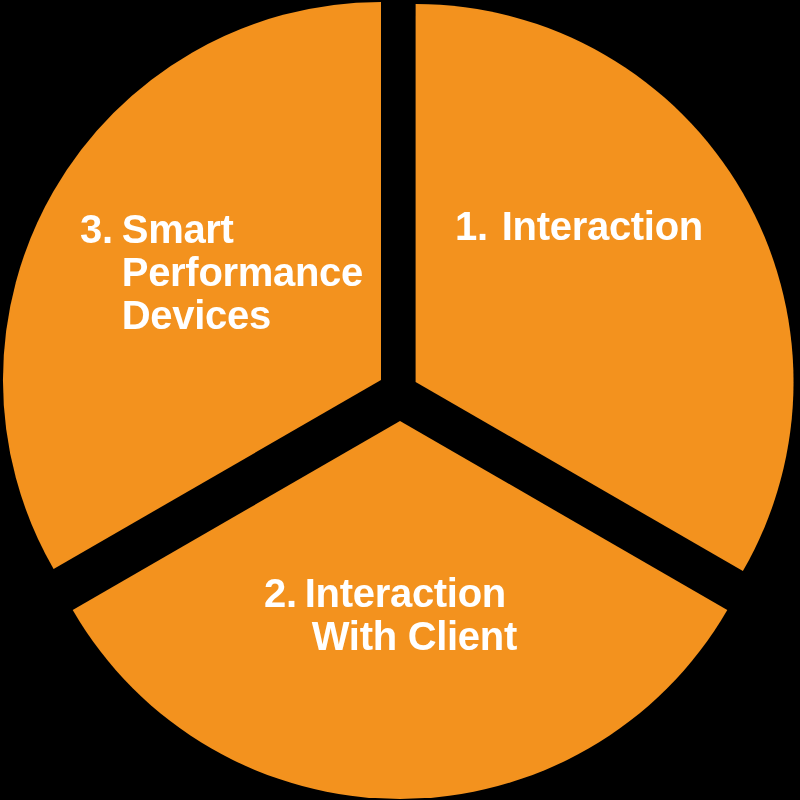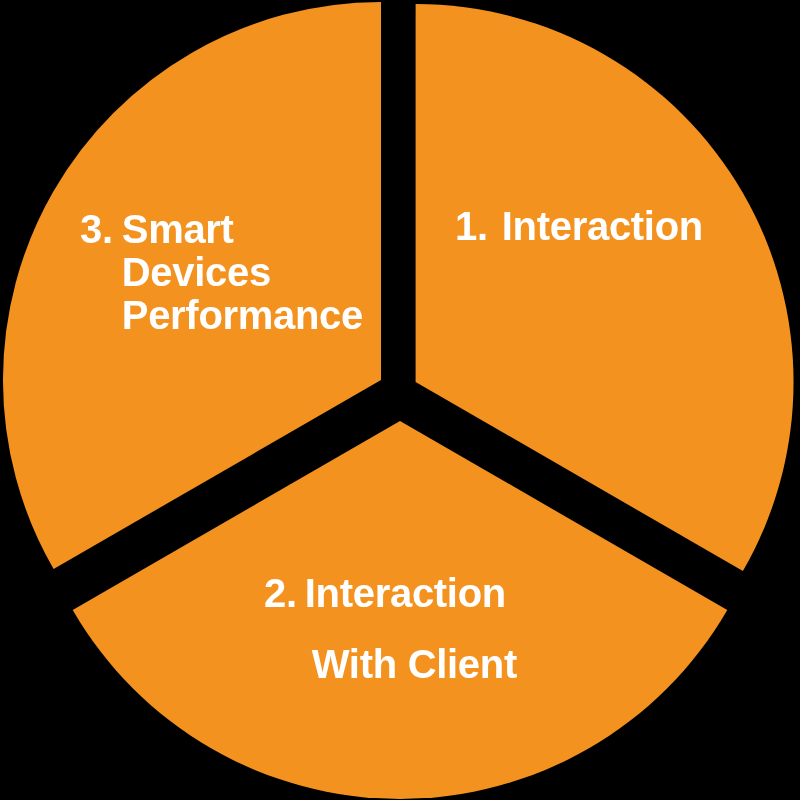--- a/index.html
+++ b/index.html
@@ -37,21 +37,21 @@
   .slice-label .lines {
     display: flex;
     flex-direction: column;
   }
   .label-1 { left: 455px; top: 205px; }
   .label-1 .num { margin-right: 14px; }
   .label-1 .line-indent { padding-left: 12px; }
 
   .label-2 { left: 264px; top: 572px; }
   .label-2 .num { margin-right: 8px; }
-  .label-2 .line-indent { padding-left: 7px; margin-top: 28px; }
+  .label-2 .line-indent { padding-left: 7px; }
 
   .label-3 { left: 80px; top: 208px; }
   .label-3 .num { margin-right: 9px; }
 </style>
 </head>
 <body>
 
 <div class="stage">
 
   <svg class="pie-svg" width="800" height="800" viewBox="0 0 800 800">
@@ -72,18 +72,18 @@
     <span class="lines">
       <span class="line">Interaction</span>
       <span class="line line-indent">With Client</span>
     </span>
   </div>
 
   <div class="slice-label label-3">
     <span class="num">3.</span>
     <span class="lines">
       <span class="line">Smart</span>
+      <span class="line">Performance</span>
       <span class="line">Devices</span>
-      <span class="line">Performance</span>
     </span>
   </div>
 
 </div>
 
 </body></html>

